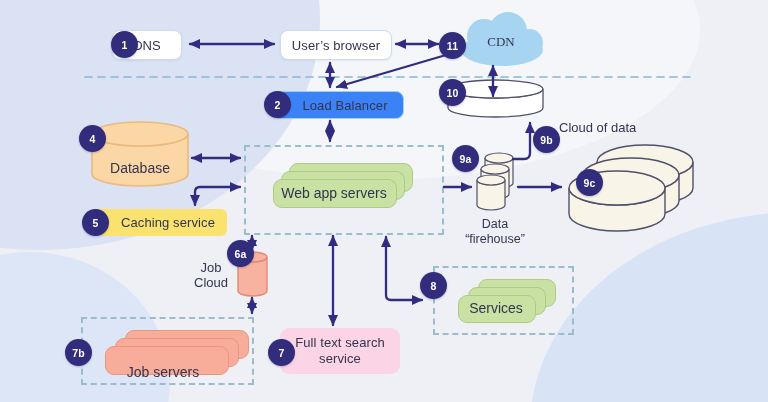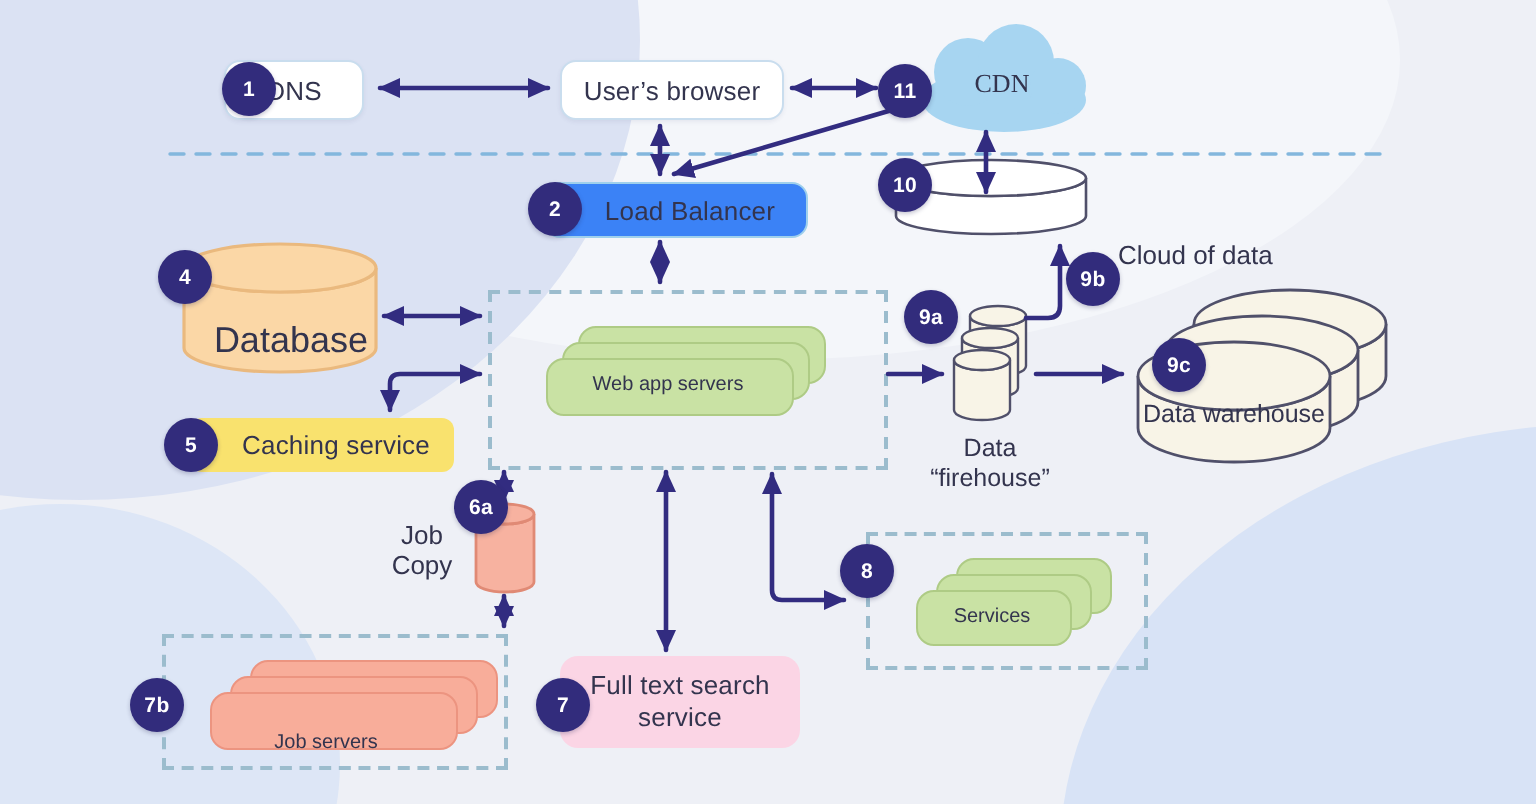--- a/index.html
+++ b/index.html
@@ -27,21 +27,21 @@
   .white{background:#ffffff;border:1.5px solid #c9ddee;border-radius:8px;box-shadow:0 1px 2px rgba(60,70,120,.08);}
   .blue{background:#3b82f6;border:1.5px solid #9fd0ec;border-radius:8px;}
   .yellow{background:#f9e26e;border-radius:6px;}
   .pink{background:#fbd5e5;border-radius:9px;line-height:1.25;}
 
   .card{position:absolute;border-radius:9px;}
   .card.green{background:#c9e2a4;border:1px solid #aecb85;}
   .card.salmon{background:#f8ad9a;border:1px solid #ec9480;}
   .card-label{
     position:absolute;display:flex;align-items:center;justify-content:center;
-    font-size:10px;font-weight:500;
+    font-size:14px;font-weight:500;
   }
 
   .lbl{position:absolute;text-align:center;font-size:12.5px;font-weight:500;line-height:1.18;}
   .lbl.left{text-align:left;}
 
   .badge{
     position:absolute;width:27px;height:27px;border-radius:50%;
     background:#322c7c;color:#ffffff;
     display:flex;align-items:center;justify-content:center;
     font-size:10.5px;font-weight:bold;letter-spacing:.2px;
@@ -141,24 +141,23 @@
 
   <div>
     <div class="card green" style="left:478px;top:279px;width:76px;height:26px;z-index:3;"></div>
     <div class="card green" style="left:468px;top:287px;width:76px;height:26px;z-index:3;"></div>
     <div class="card green" style="left:458px;top:295px;width:76px;height:26px;z-index:3;"></div>
     <div class="card-label" style="left:458px;top:295px;width:76px;height:26px;z-index:3;">Services</div>
   </div>
 
   <div class="lbl" style="left:481px;top:34px;width:40px;font-size:13px;z-index:3;font-family:Liberation Serif, serif;">CDN</div>
   <div class="lbl left" style="left:559px;top:120px;width:92px;font-size:13px;z-index:3;">Cloud of data</div>
-  <div class="lbl" style="left:96px;top:160px;width:88px;font-size:18px;z-index:3;text-align:right;">Database</div>
-  <div class="lbl" style="left:186px;top:260px;width:50px;font-size:13px;z-index:3;">Job Copy</div>
+  <div class="lbl" style="left:96px;top:160px;width:88px;font-size:14px;z-index:3;">Database</div>
+  <div class="lbl" style="left:186px;top:260px;width:50px;font-size:13px;z-index:3;">Job Cloud</div>
   <div class="lbl" style="left:452px;top:217px;width:86px;z-index:3;">Data “firehouse”</div>
-  <div class="lbl" style="left:570px;top:200px;width:94px;z-index:3;">Data warehouse</div>
 
   <svg class="layer" style="z-index:4;" viewBox="0 0 768 402">
     <defs>
       <marker id="ah" markerUnits="userSpaceOnUse" markerWidth="12" markerHeight="11" refX="10" refY="5" orient="auto">
         <path d="M0,0 L11,5 L0,10 Z" fill="#322c80"></path>
       </marker>
       <marker id="ahr" markerUnits="userSpaceOnUse" markerWidth="12" markerHeight="11" refX="10" refY="5" orient="auto-start-reverse">
         <path d="M0,0 L11,5 L0,10 Z" fill="#322c80"></path>
       </marker>
     </defs>

